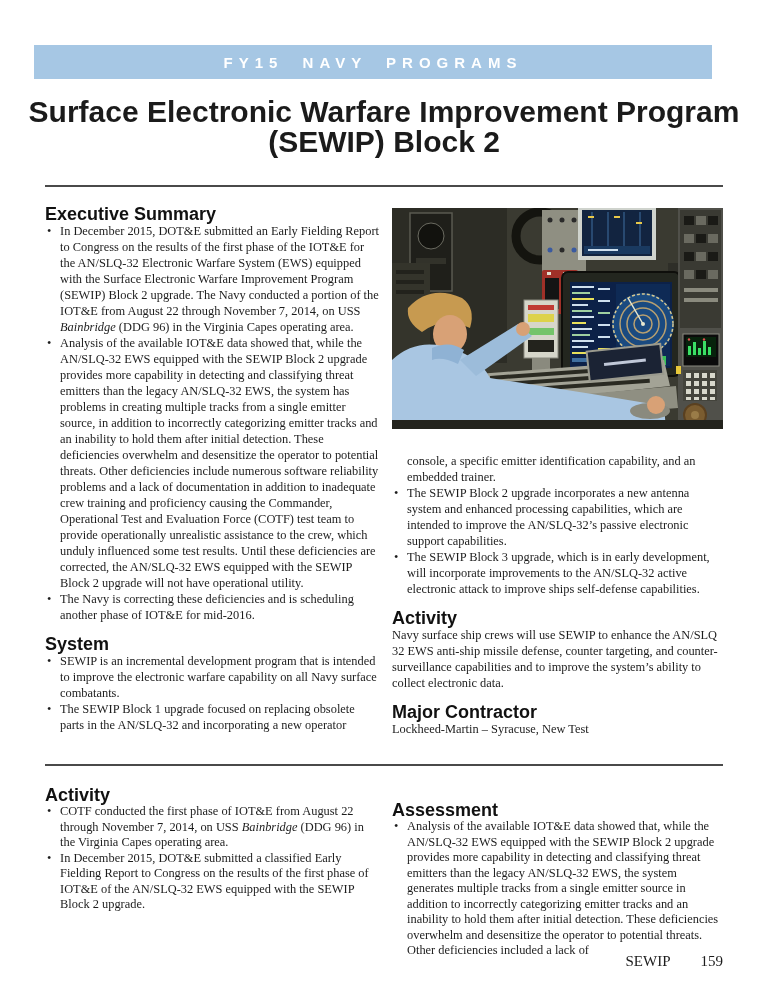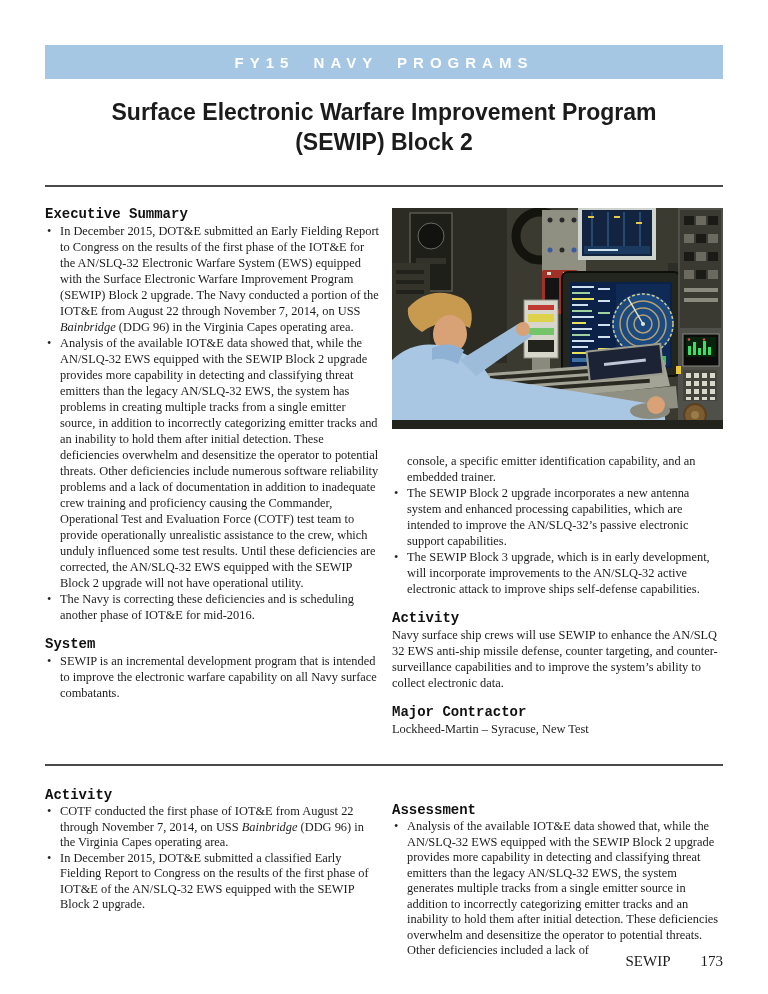--- a/index.html
+++ b/index.html
@@ -1,39 +1,39 @@
 <!DOCTYPE html>
 <html><head>
 <meta charset="utf-8">
 <style>
   html,body{margin:0;padding:0;background:#e8e8e8;}
   .page{position:relative;width:768px;height:994px;margin:0 auto;background:#ffffff;overflow:hidden;}
 
-  .banner{position:absolute;left:45px;top:45px;width:678px;height:34px;
+  .banner{position:absolute;left:34px;top:45px;width:678px;height:34px;
     display:flex;align-items:center;justify-content:center;
     font-family:"Liberation Sans",sans-serif;font-weight:bold;font-size:15px;
     letter-spacing:6px;word-spacing:9px;color:#ffffff;}
 
   .title{position:absolute;left:0;top:97px;width:768px;text-align:center;
     font-family:"Liberation Sans",sans-serif;font-weight:bold;
-    font-size:23px;line-height:30px;color:#1b1b1b;}
+    font-size:30px;line-height:30px;color:#1b1b1b;}
 
   .rule{position:absolute;left:45px;width:678px;height:2px;background:#4a4a4a;}
   .rule1{top:185px;}
   .rule2{top:764px;}
 
   .col{position:absolute;font-family:"Liberation Serif",serif;font-size:12.4px;
     line-height:16px;color:#1c1c1c;}
   .col-left{left:45px;top:206px;width:335px;}
   .col-right{left:392px;top:206px;width:331px;}
   .col-left2{left:45px;top:787px;width:335px;line-height:15.5px;}
   .col-right2{left:392px;top:802px;width:331px;line-height:15.5px;}
 
-  .section-heading{margin:0;font-family:Liberation Mono, monospace;
-    font-weight:bold;font-size:14px;line-height:17px;color:#111111;}
+  .section-heading{margin:0;font-family:Liberation Sans, sans-serif;
+    font-weight:bold;font-size:18px;line-height:17px;color:#111111;}
   .mt{margin-top:13px;}
 
   ul.bullets{margin:0;padding:0;list-style:none;}
   ul.bullets li{position:relative;padding-left:15px;}
   ul.bullets li::before{content:"\2022";position:absolute;left:2px;top:0;}
 
   .cont{padding-left:15px;margin:0;}
   .plain{margin:0;}
 
   .photo{display:block;width:331px;height:221px;margin:2px 0 24px 0;}
@@ -62,20 +62,21 @@
     <h3 class="section-heading">Executive Summary</h3>
     <ul class="bullets">
       <li><span>In December 2015, DOT&amp;E submitted an Early Fielding Report to Congress on the results of the first phase of the IOT&amp;E for the AN/SLQ-32 Electronic Warfare System (EWS) equipped with the Surface Electronic Warfare Improvement Program (SEWIP) Block 2 upgrade.  The Navy conducted a portion of the IOT&amp;E from August 22 through November 7, 2014, on USS </span><i>Bainbridge</i><span> (DDG 96) in the Virginia Capes operating area.</span></li>
       <li><span>Analysis of the available IOT&amp;E data showed that, while the AN/SLQ-32 EWS equipped with the SEWIP Block 2 upgrade provides more capability in detecting and classifying threat emitters than the legacy AN/SLQ-32 EWS, the system has problems in creating multiple tracks from a single emitter source, in addition to incorrectly categorizing emitter tracks and an inability to hold them after initial detection.  These deficiencies overwhelm and desensitize the operator to potential threats.  Other deficiencies include numerous software reliability problems and a lack of documentation in addition to inadequate crew training and proficiency causing the Commander, Operational Test and Evaluation Force (COTF) test team to provide operationally unrealistic assistance to the crew, which unduly influenced some test results.  Until these deficiencies are corrected, the AN/SLQ-32 EWS equipped with the SEWIP Block 2 upgrade will not have operational utility.</span></li>
       <li><span>The Navy is correcting these deficiencies and is scheduling another phase of IOT&amp;E for mid-2016.</span></li>
     </ul>
 
     <h3 class="section-heading mt">System</h3>
     <ul class="bullets">
       <li><span>SEWIP is an incremental development program that is intended to improve the electronic warfare capability on all Navy surface combatants.</span></li>
+      <li><span>The SEWIP Block 1 upgrade focused on replacing obsolete parts in the AN/SLQ-32 and incorporating a new operator</span></li>
     </ul>
   </div>
 
   <div class="col col-right">
 
     <svg class="photo" viewBox="0 0 331 221" aria-hidden="true">
       <rect width="331" height="221" fill="#3a3a31"></rect>
       <g>
         <rect x="0" y="0" width="115" height="155" fill="#2c2c25"></rect>
         <rect x="18" y="5" width="42" height="78" fill="#1f1f1a" stroke="#5a5a50" stroke-width="1.5"></rect>
@@ -263,16 +264,16 @@
   </div>
 
   <div class="col col-right2">
     <h3 class="section-heading">Assessment</h3>
     <ul class="bullets">
       <li><span>Analysis of the available IOT&amp;E data showed that, while the AN/SLQ-32 EWS equipped with the SEWIP Block 2 upgrade provides more capability in detecting and classifying threat emitters than the legacy AN/SLQ-32 EWS, the system generates multiple tracks from a single emitter source in addition to incorrectly categorizing emitter tracks and an inability to hold them after initial detection.  These deficiencies overwhelm and desensitize the operator to potential threats.  Other deficiencies included a lack of</span></li>
     </ul>
   </div>
 
   <div class="footer">
-    <span>SEWIP</span><span class="pgnum">173</span>
+    <span>SEWIP</span><span class="pgnum">159</span>
   </div>
 
 </div>
 
 </body></html>

